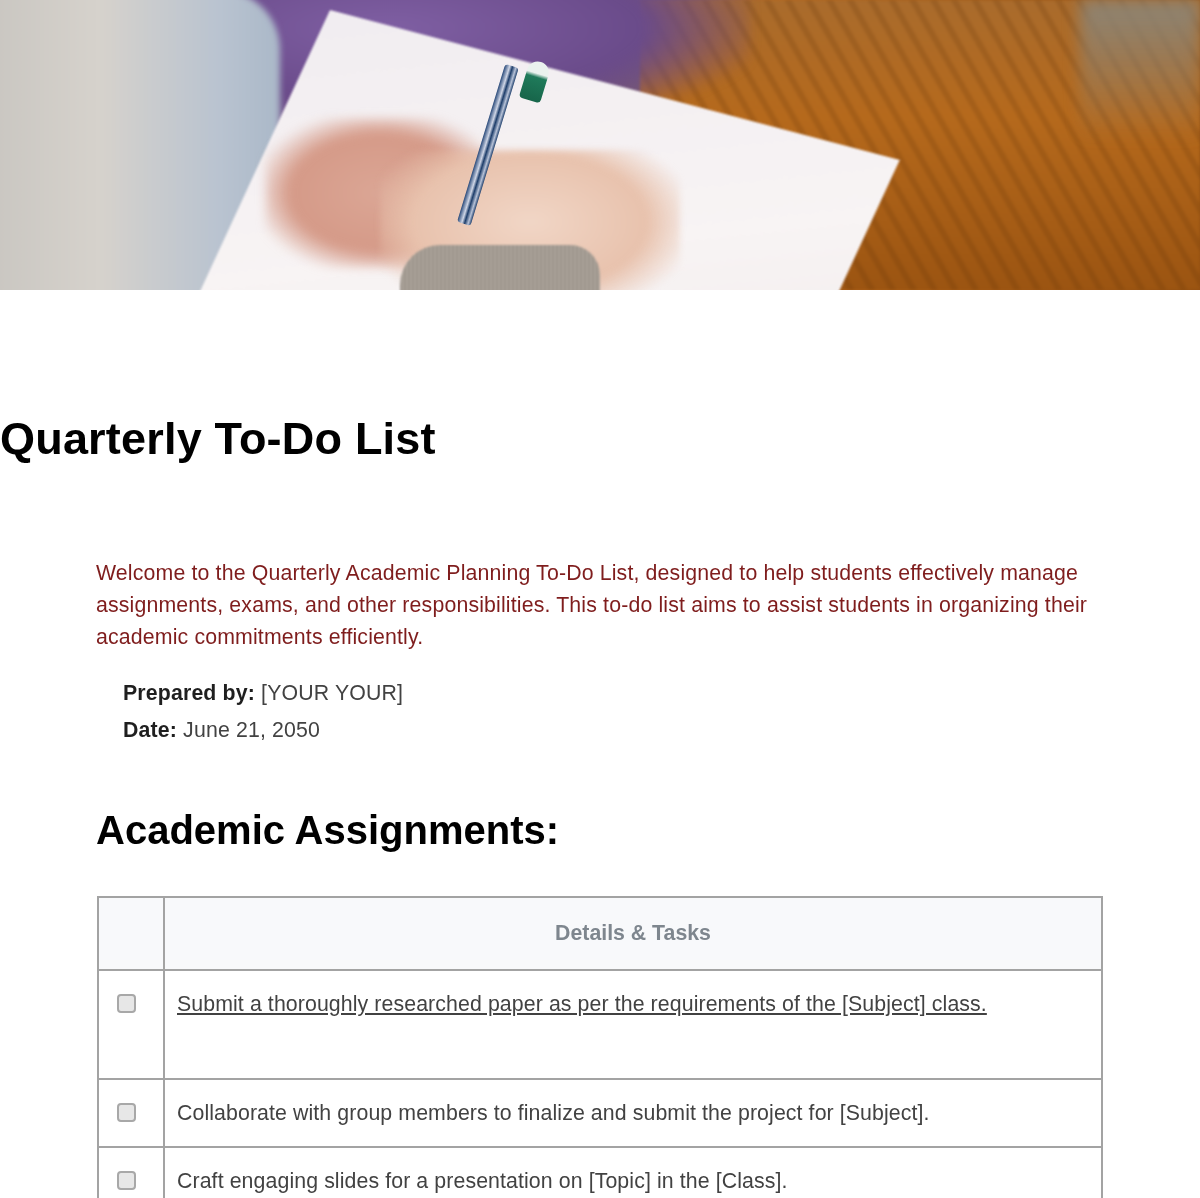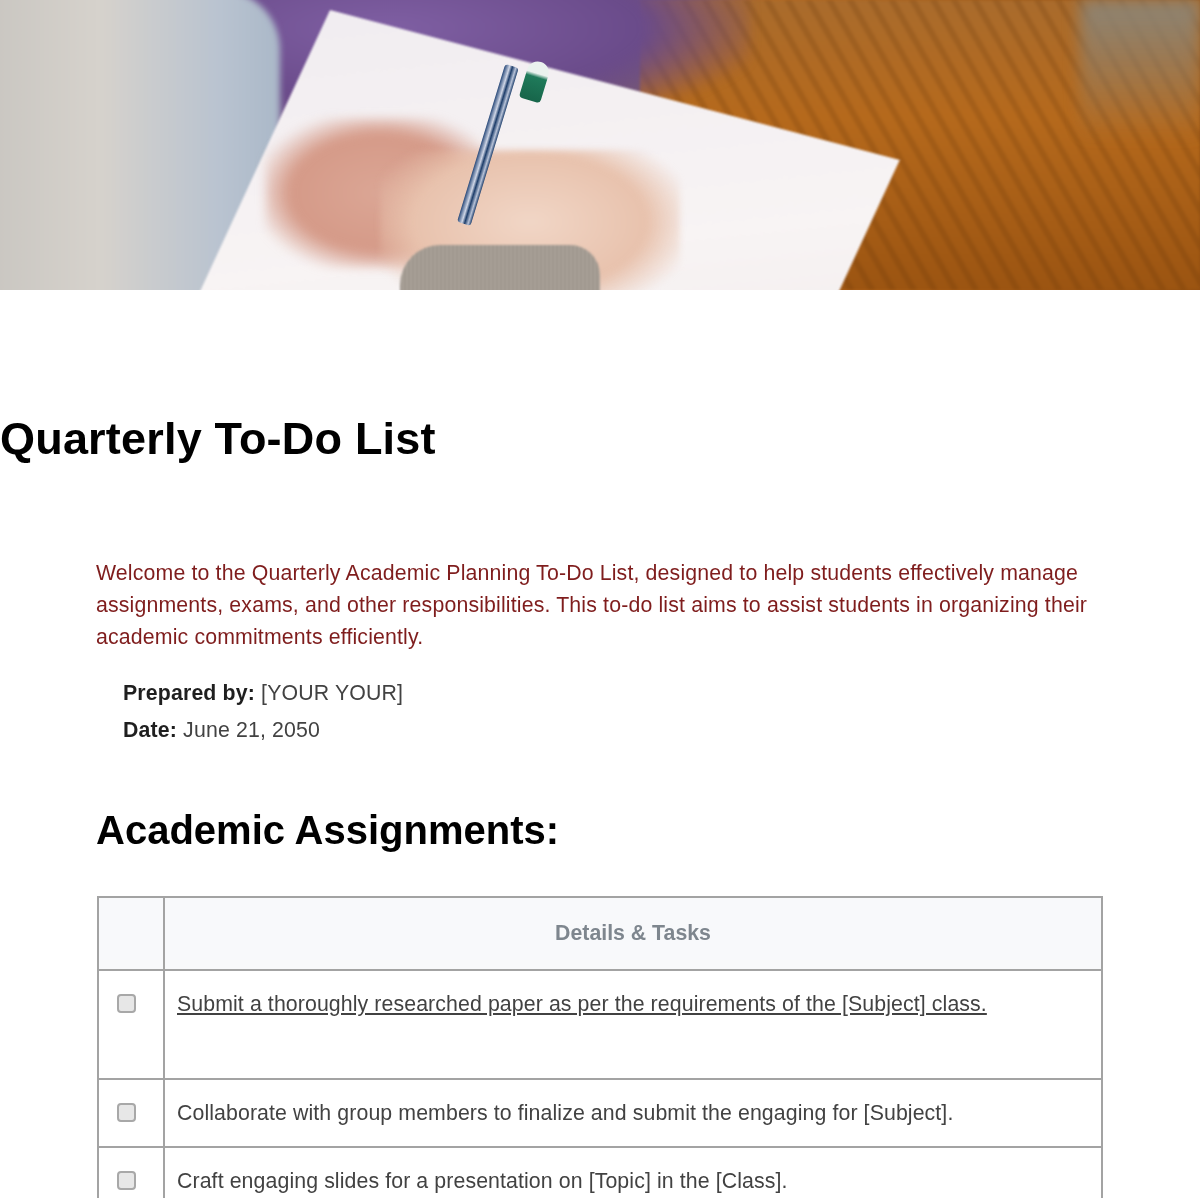--- a/index.html
+++ b/index.html
@@ -189,21 +189,21 @@
       <tr class="row-1">
         <td class="check-cell">
           <span class="checkbox" role="checkbox" aria-checked="false"></span>
         </td>
         <td class="task-cell">Submit a thoroughly researched paper as per the requirements of the [Subject] class.</td>
       </tr>
       <tr class="row-2">
         <td class="check-cell">
           <span class="checkbox" role="checkbox" aria-checked="false"></span>
         </td>
-        <td class="task-cell">Collaborate with group members to finalize and submit the engaging for [Subject].</td>
+        <td class="task-cell">Collaborate with group members to finalize and submit the project for [Subject].</td>
       </tr>
       <tr class="row-3">
         <td class="check-cell">
           <span class="checkbox" role="checkbox" aria-checked="false"></span>
         </td>
         <td class="task-cell">Craft engaging slides for a presentation on [Topic] in the [Class].</td>
       </tr>
     </tbody>
   </table>
 

